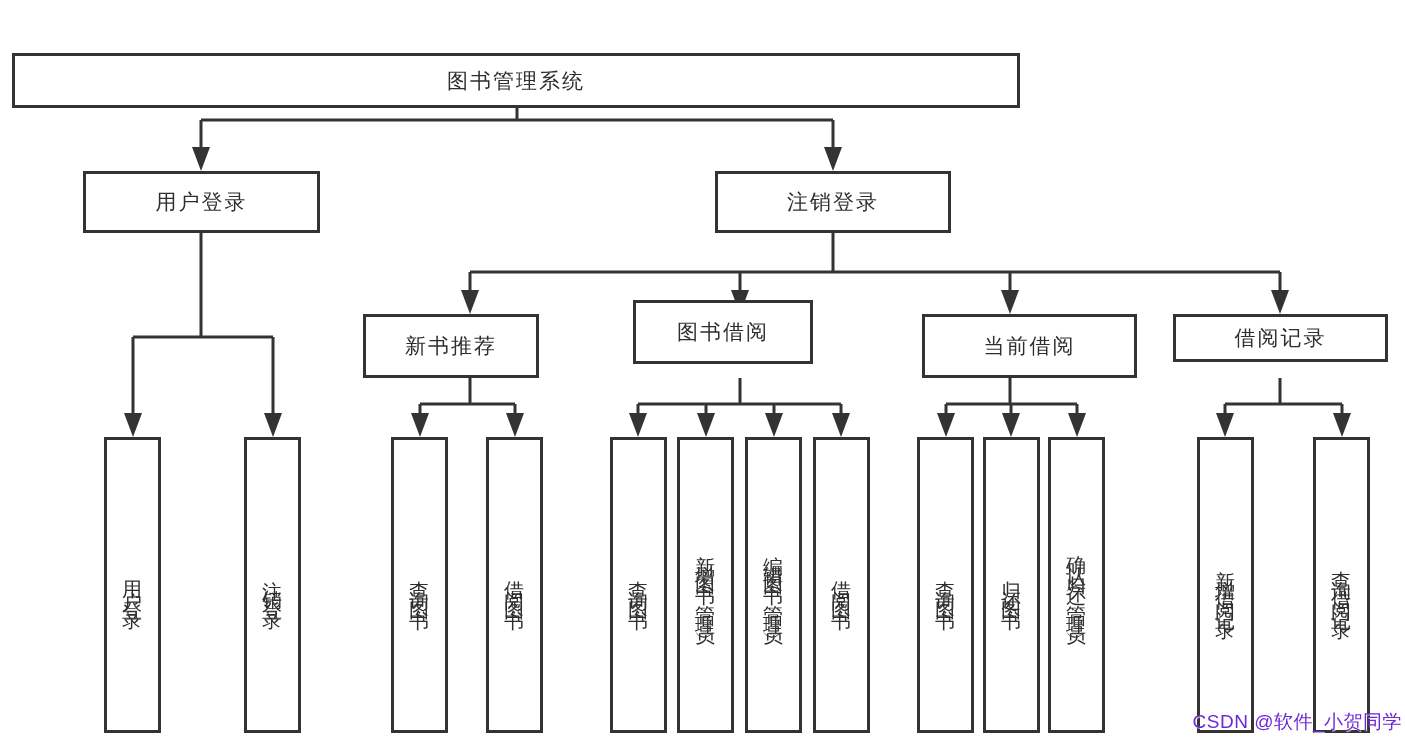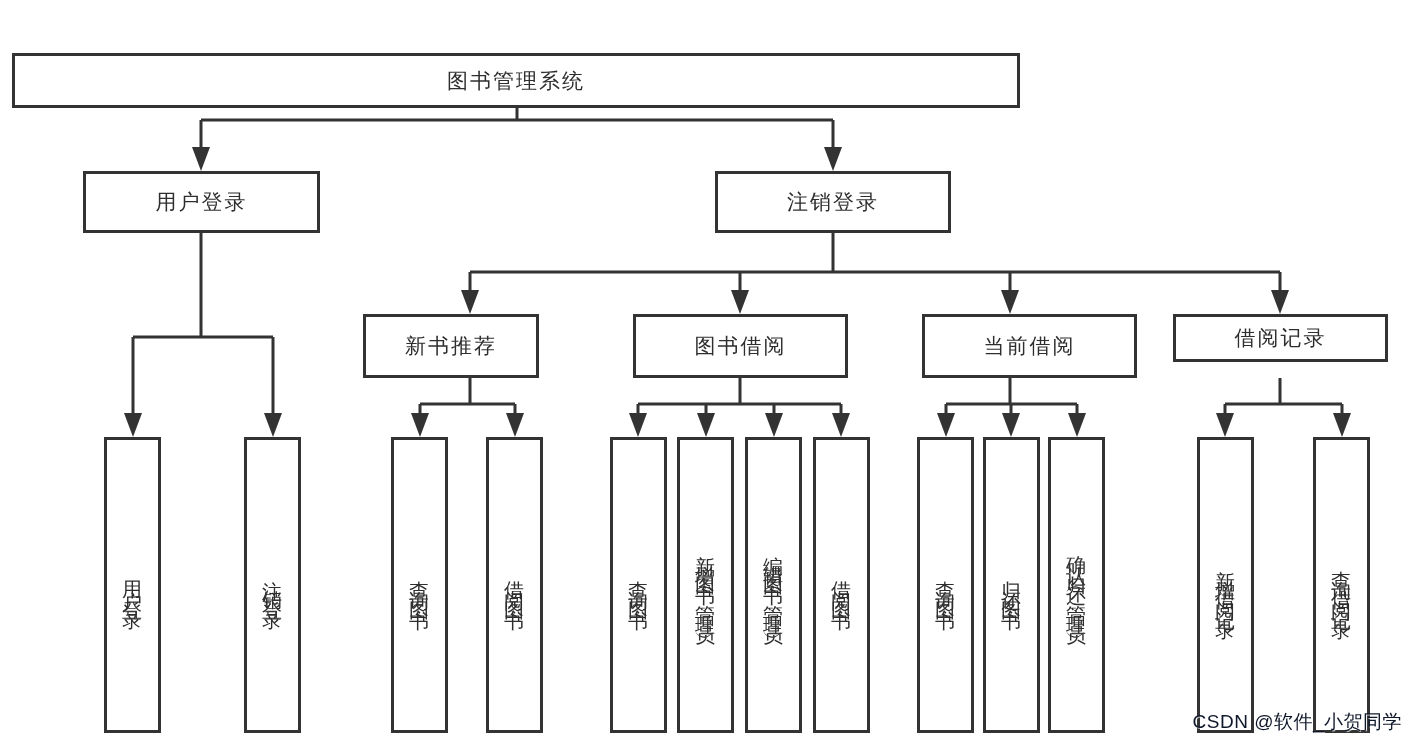--- a/index.html
+++ b/index.html
@@ -33,21 +33,21 @@
     letter-spacing: 10px;
     line-height: 1;
     white-space: nowrap;
   }
   .watermark {
     position: absolute;
     top: 709px;
     right: 3px;
     font-size: 19px;
     letter-spacing: 0.5px;
-    color: #0f172a;
+    color: #6d28d9;
     text-shadow: 1px 1px 0 rgba(255,255,255,0.65);
   }
 </style>
 </head>
 <body>
 
 <svg class="connectors" viewBox="0 0 1405 747" xmlns="http://www.w3.org/2000/svg">
   <g stroke="#333333" stroke-width="3" fill="none">
 
     <path d="M517 68 V120 M201 120 H833 M201 120 V151 M833 120 V151"></path>
@@ -94,21 +94,21 @@
 <div class="box" style="left:83px; top:171px; width:237px; height:62px;">
   <span class="label">用户登录</span>
 </div>
 <div class="box" style="left:715px; top:171px; width:236px; height:62px;">
   <span class="label">注销登录</span>
 </div>
 
 <div class="box" style="left:363px; top:314px; width:176px; height:64px;">
   <span class="label">新书推荐</span>
 </div>
-<div class="box" style="left:633px; top:314px; width:215px; height:64px;">
+<div class="box" style="left:633px; top:300px; width:180px; height:64px;">
   <span class="label">图书借阅</span>
 </div>
 <div class="box" style="left:903px; top:314px; width:215px; height:64px;margin-left:19px;">
   <span class="label">当前借阅</span>
 </div>
 <div class="box" style="left:1173px; top:314px; width:215px; height:48px;">
   <span class="label">借阅记录</span>
 </div>
 
 <div class="box leaf" style="left:104px; top:437px; width:57px; height:296px;">

